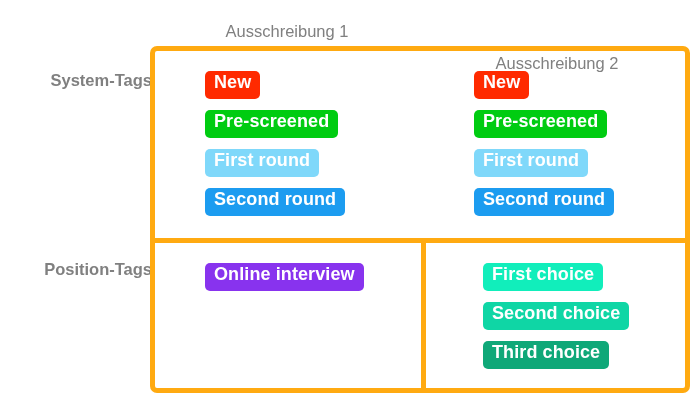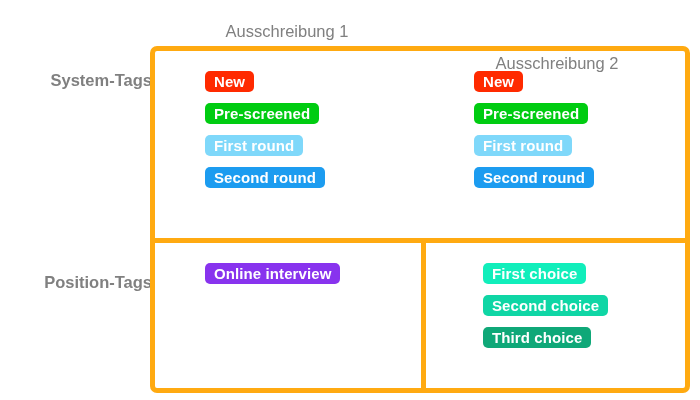--- a/index.html
+++ b/index.html
@@ -34,21 +34,21 @@
     left: 0;
     width: 136px;
     text-align: right;
     font-size: 16.5px;
     font-weight: 700;
     color: #808080;
     white-space: nowrap;
     margin-left: 16px;
   }
   #row-label-0 { top: 71px; }
-  #row-label-1 { top: 273px; }
+  #row-label-1 { top: 260px; }
 
   
   .grid-frame {
     position: absolute;
     left: 150px;
     top: 46px;
     width: 540px;
     height: 347px;
     border: 5px solid #ffaa11;
     border-radius: 7px;
@@ -87,24 +87,24 @@
     top: 20px;
     display: flex;
     flex-direction: column;
     align-items: flex-start;
     gap: 11px;
   }
   #cell-pos-1 .tag-stack { left: 57px; }
 
   .tag {
     display: inline-block;
-    padding: 4px 9px 3px 9px;
+    padding: 4px 9px 10px 9px;
     border-radius: 5px;
     color: #ffffff;
-    font-size: 15px;
+    font-size: 18px;
     font-weight: 700;
     line-height: 14px;
     white-space: nowrap;
     letter-spacing: 0.1px;
   }
 </style>
 </head>
 <body>
 
 <div class="col-header" id="col-header-0">Ausschreibung 1</div>

